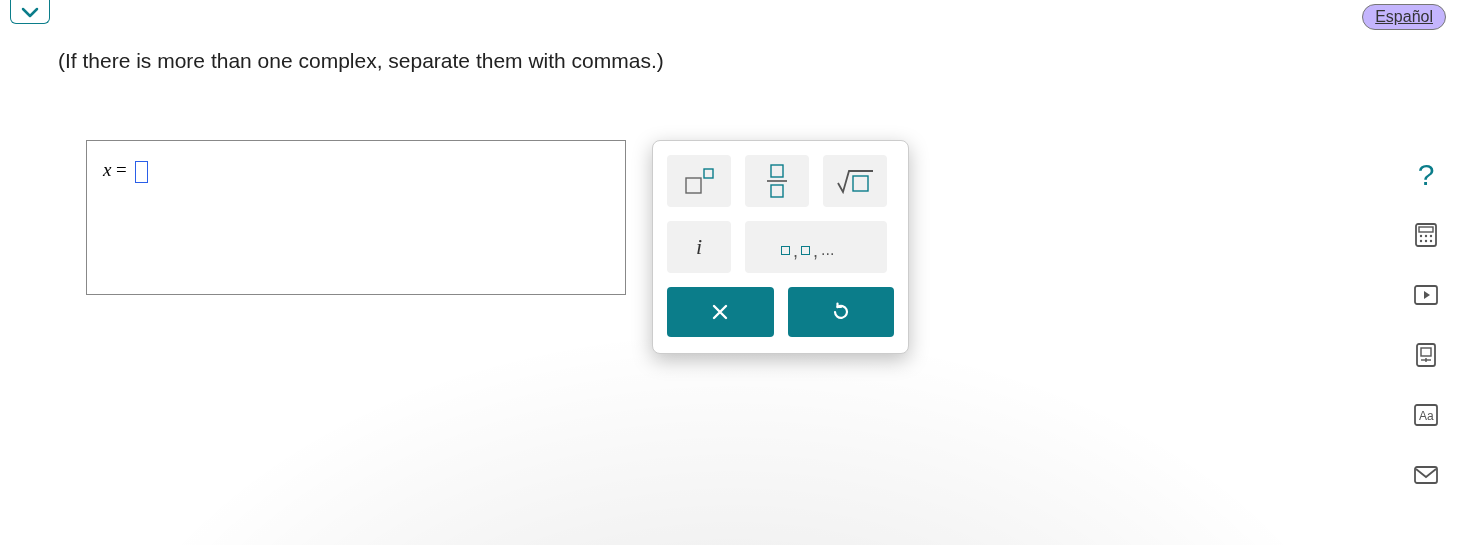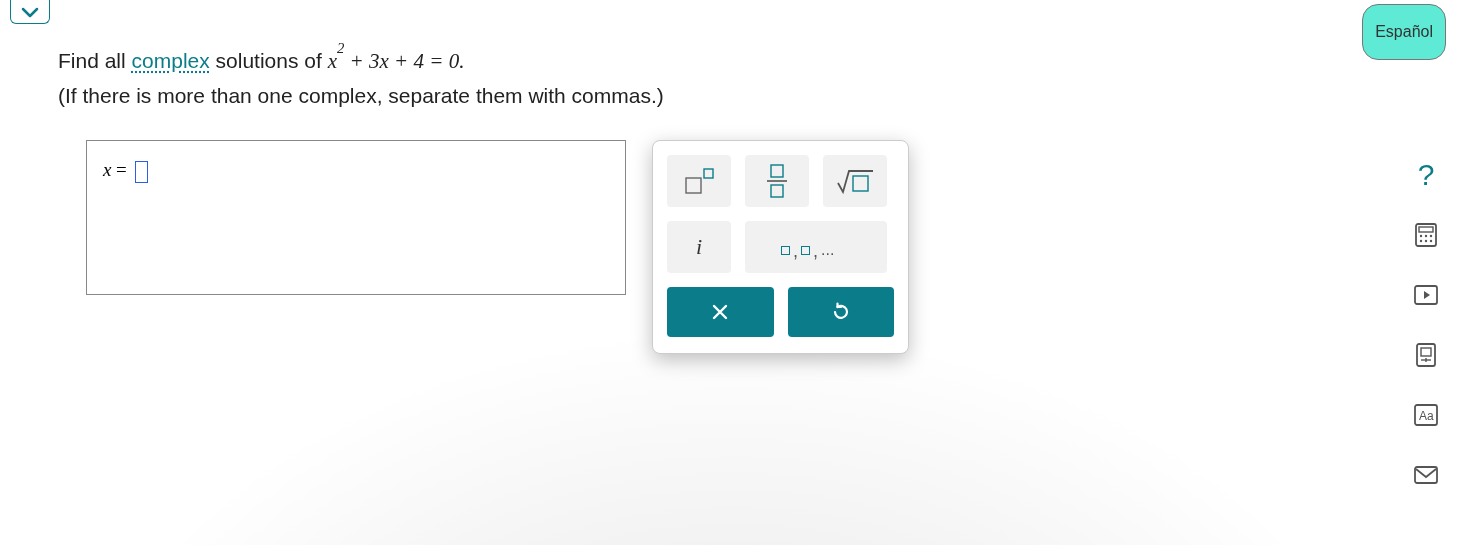--- a/index.html
+++ b/index.html
@@ -36,25 +36,26 @@
       cursor:pointer;
     }
     .collapse-tab svg{stroke:#0b7d8a;}
 
     .lang-pill{
       position:absolute;
       top:4px;
       right:20px;
       border:1.5px solid #777;
       border-radius:16px;
-      padding:18px 12px;
+      padding:3px 12px;
       font-size:16px;
       color:#333;
       cursor:pointer;
-      background:#5eead4;
+      background:#c4b5fd;
+      text-decoration:underline;
     }
 
     .problem-text{
       position:absolute;
       top:44px;
       left:58px;
       font-size:21px;
       color:#222;
       line-height:1.6;
     }
@@ -182,23 +183,20 @@
   <svg width="20" height="14" viewBox="0 0 20 14" fill="none">
     <path d="M3 4 L10 11 L17 4" stroke-width="2.5" stroke-linecap="round" stroke-linejoin="round"></path>
   </svg>
 </div>
 
 <button class="lang-pill">
   <span>Español</span>
 </button>
 
 <div class="problem-text">
-  <div>
-    <span>Find all </span><span class="word-complex">complex</span><span> solutions of </span><span class="eqn"><span style="font-style:italic">x</span><sup>2</sup> + 3<span style="font-style:italic">x</span> + 4 = 0.</span>
-  </div>
   <div>(If there is more than one complex, separate them with commas.)</div>
 </div>
 
 <div class="answer-box">
   <span class="answer-label">x</span>
   <span class="answer-label" style="font-style:normal"> = </span>
   <span class="answer-slot"></span>
 </div>
 
 <div class="palette">

